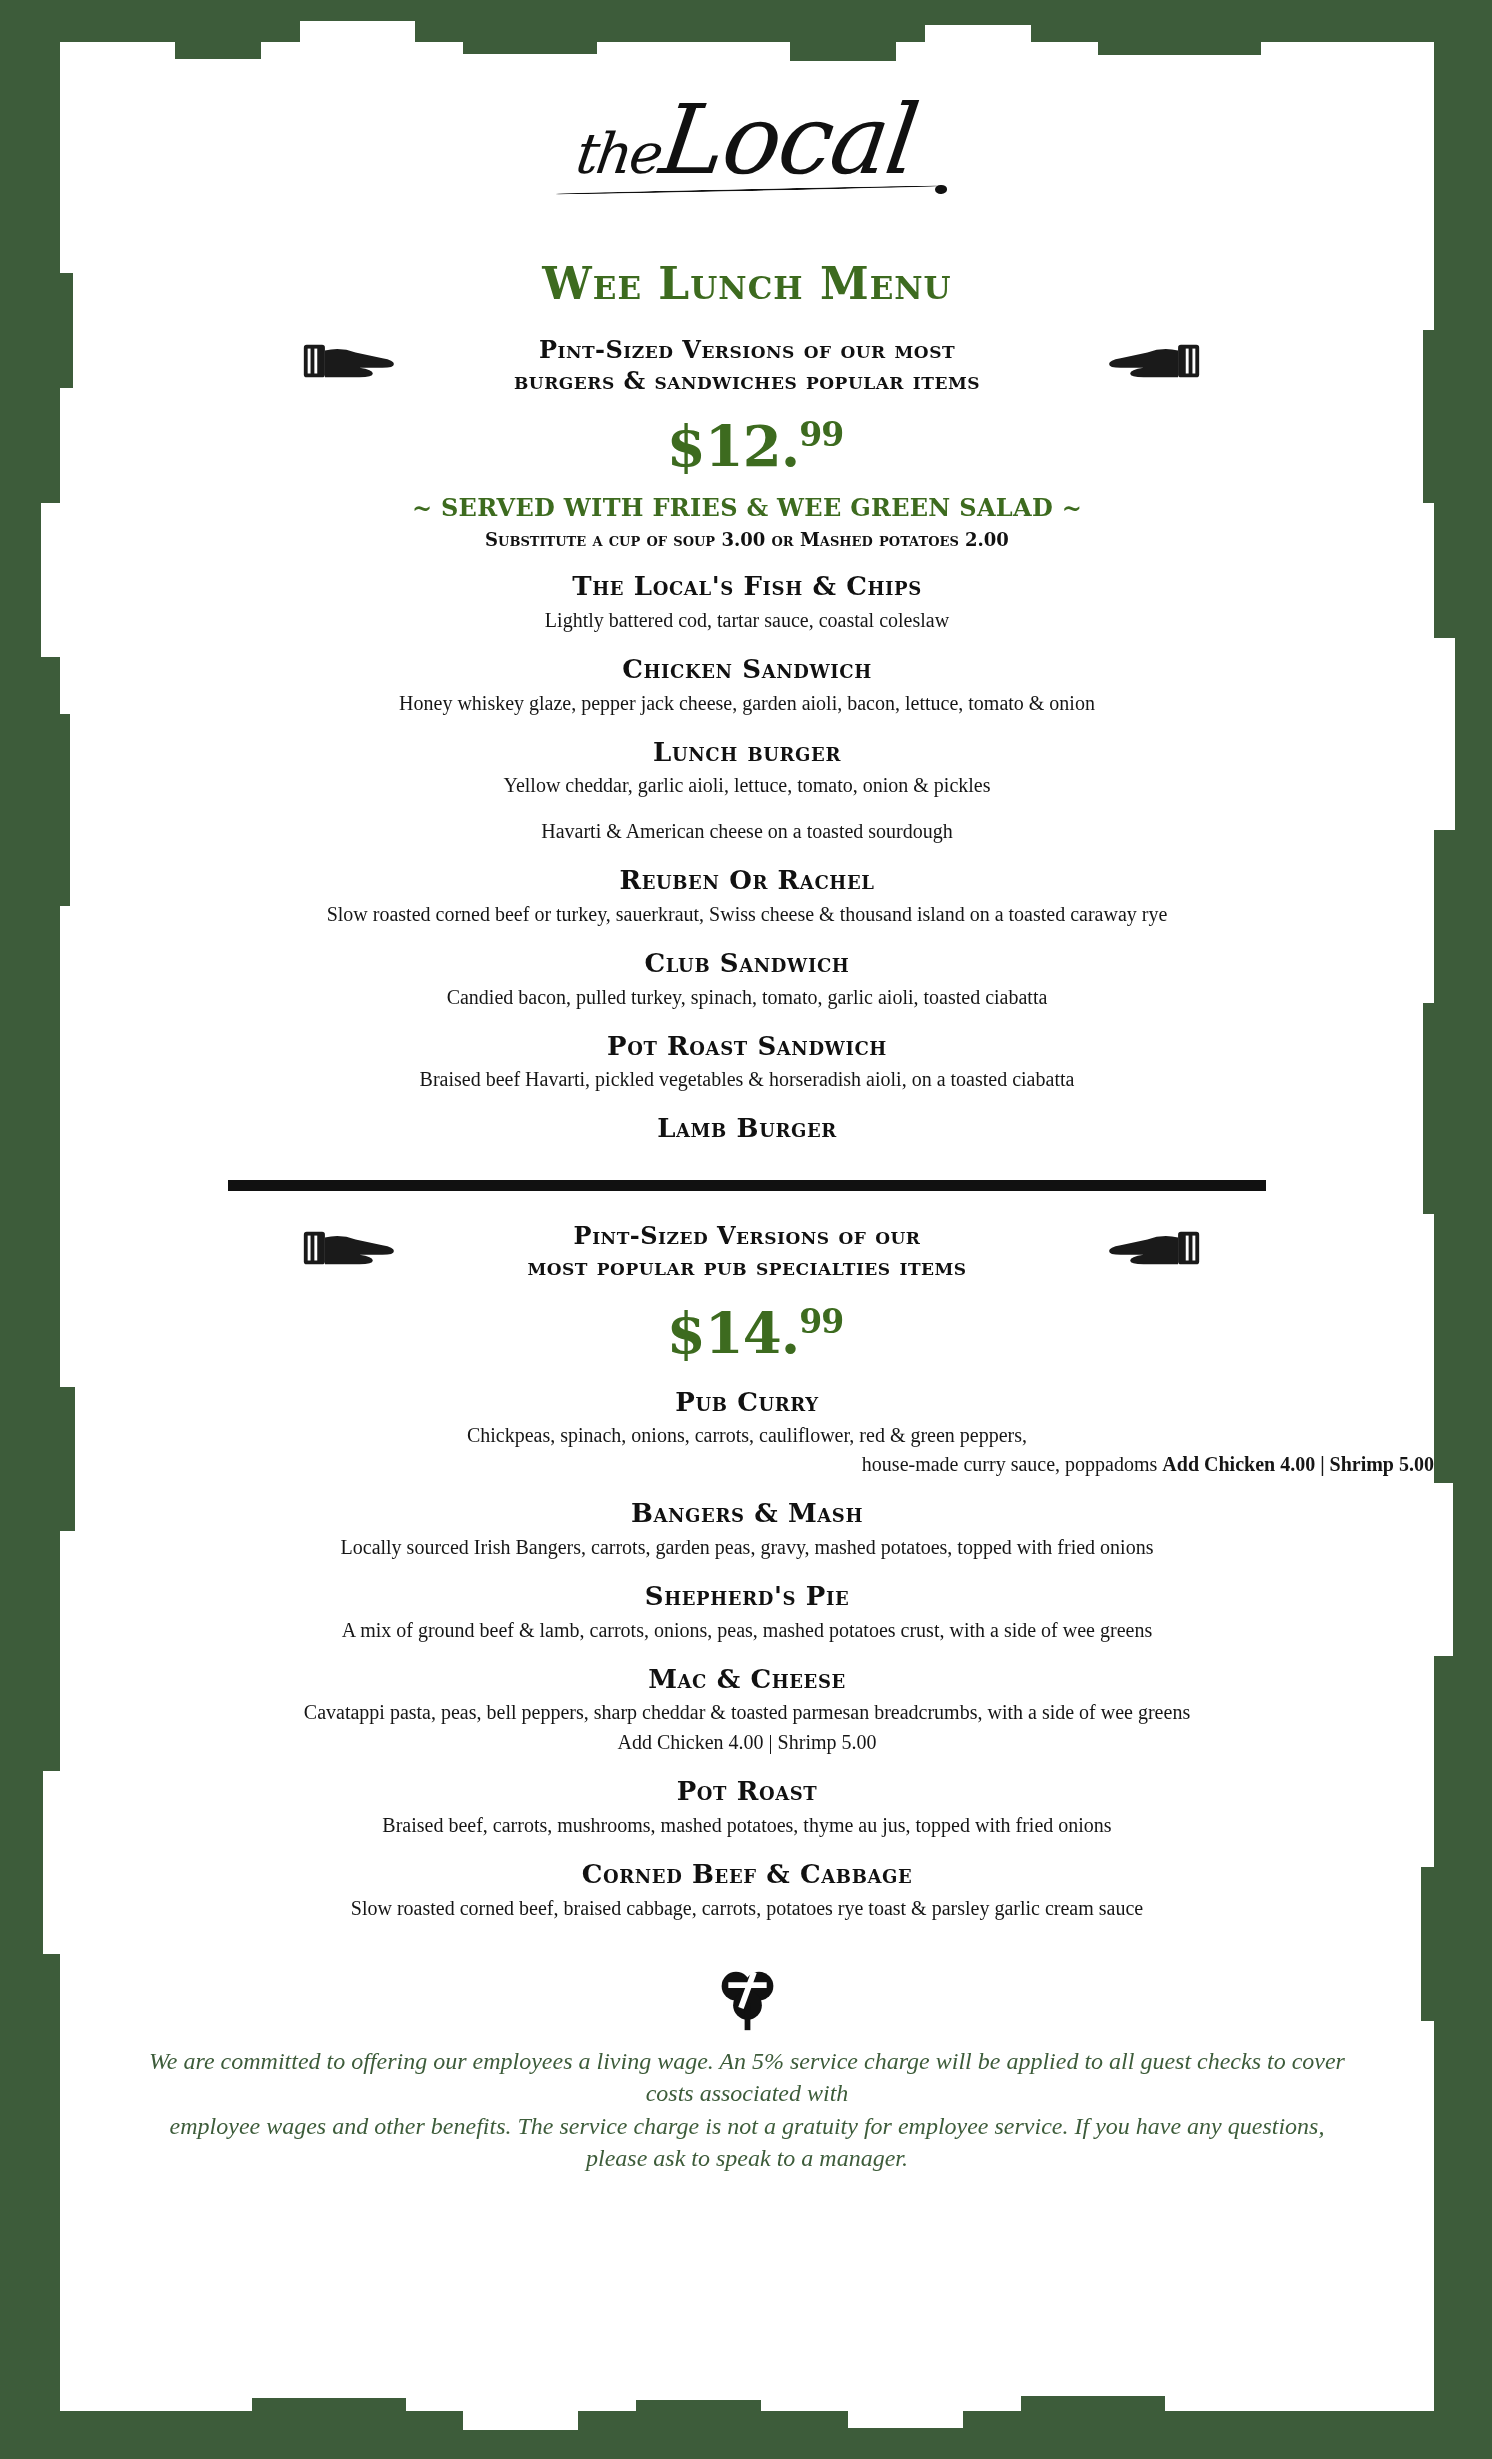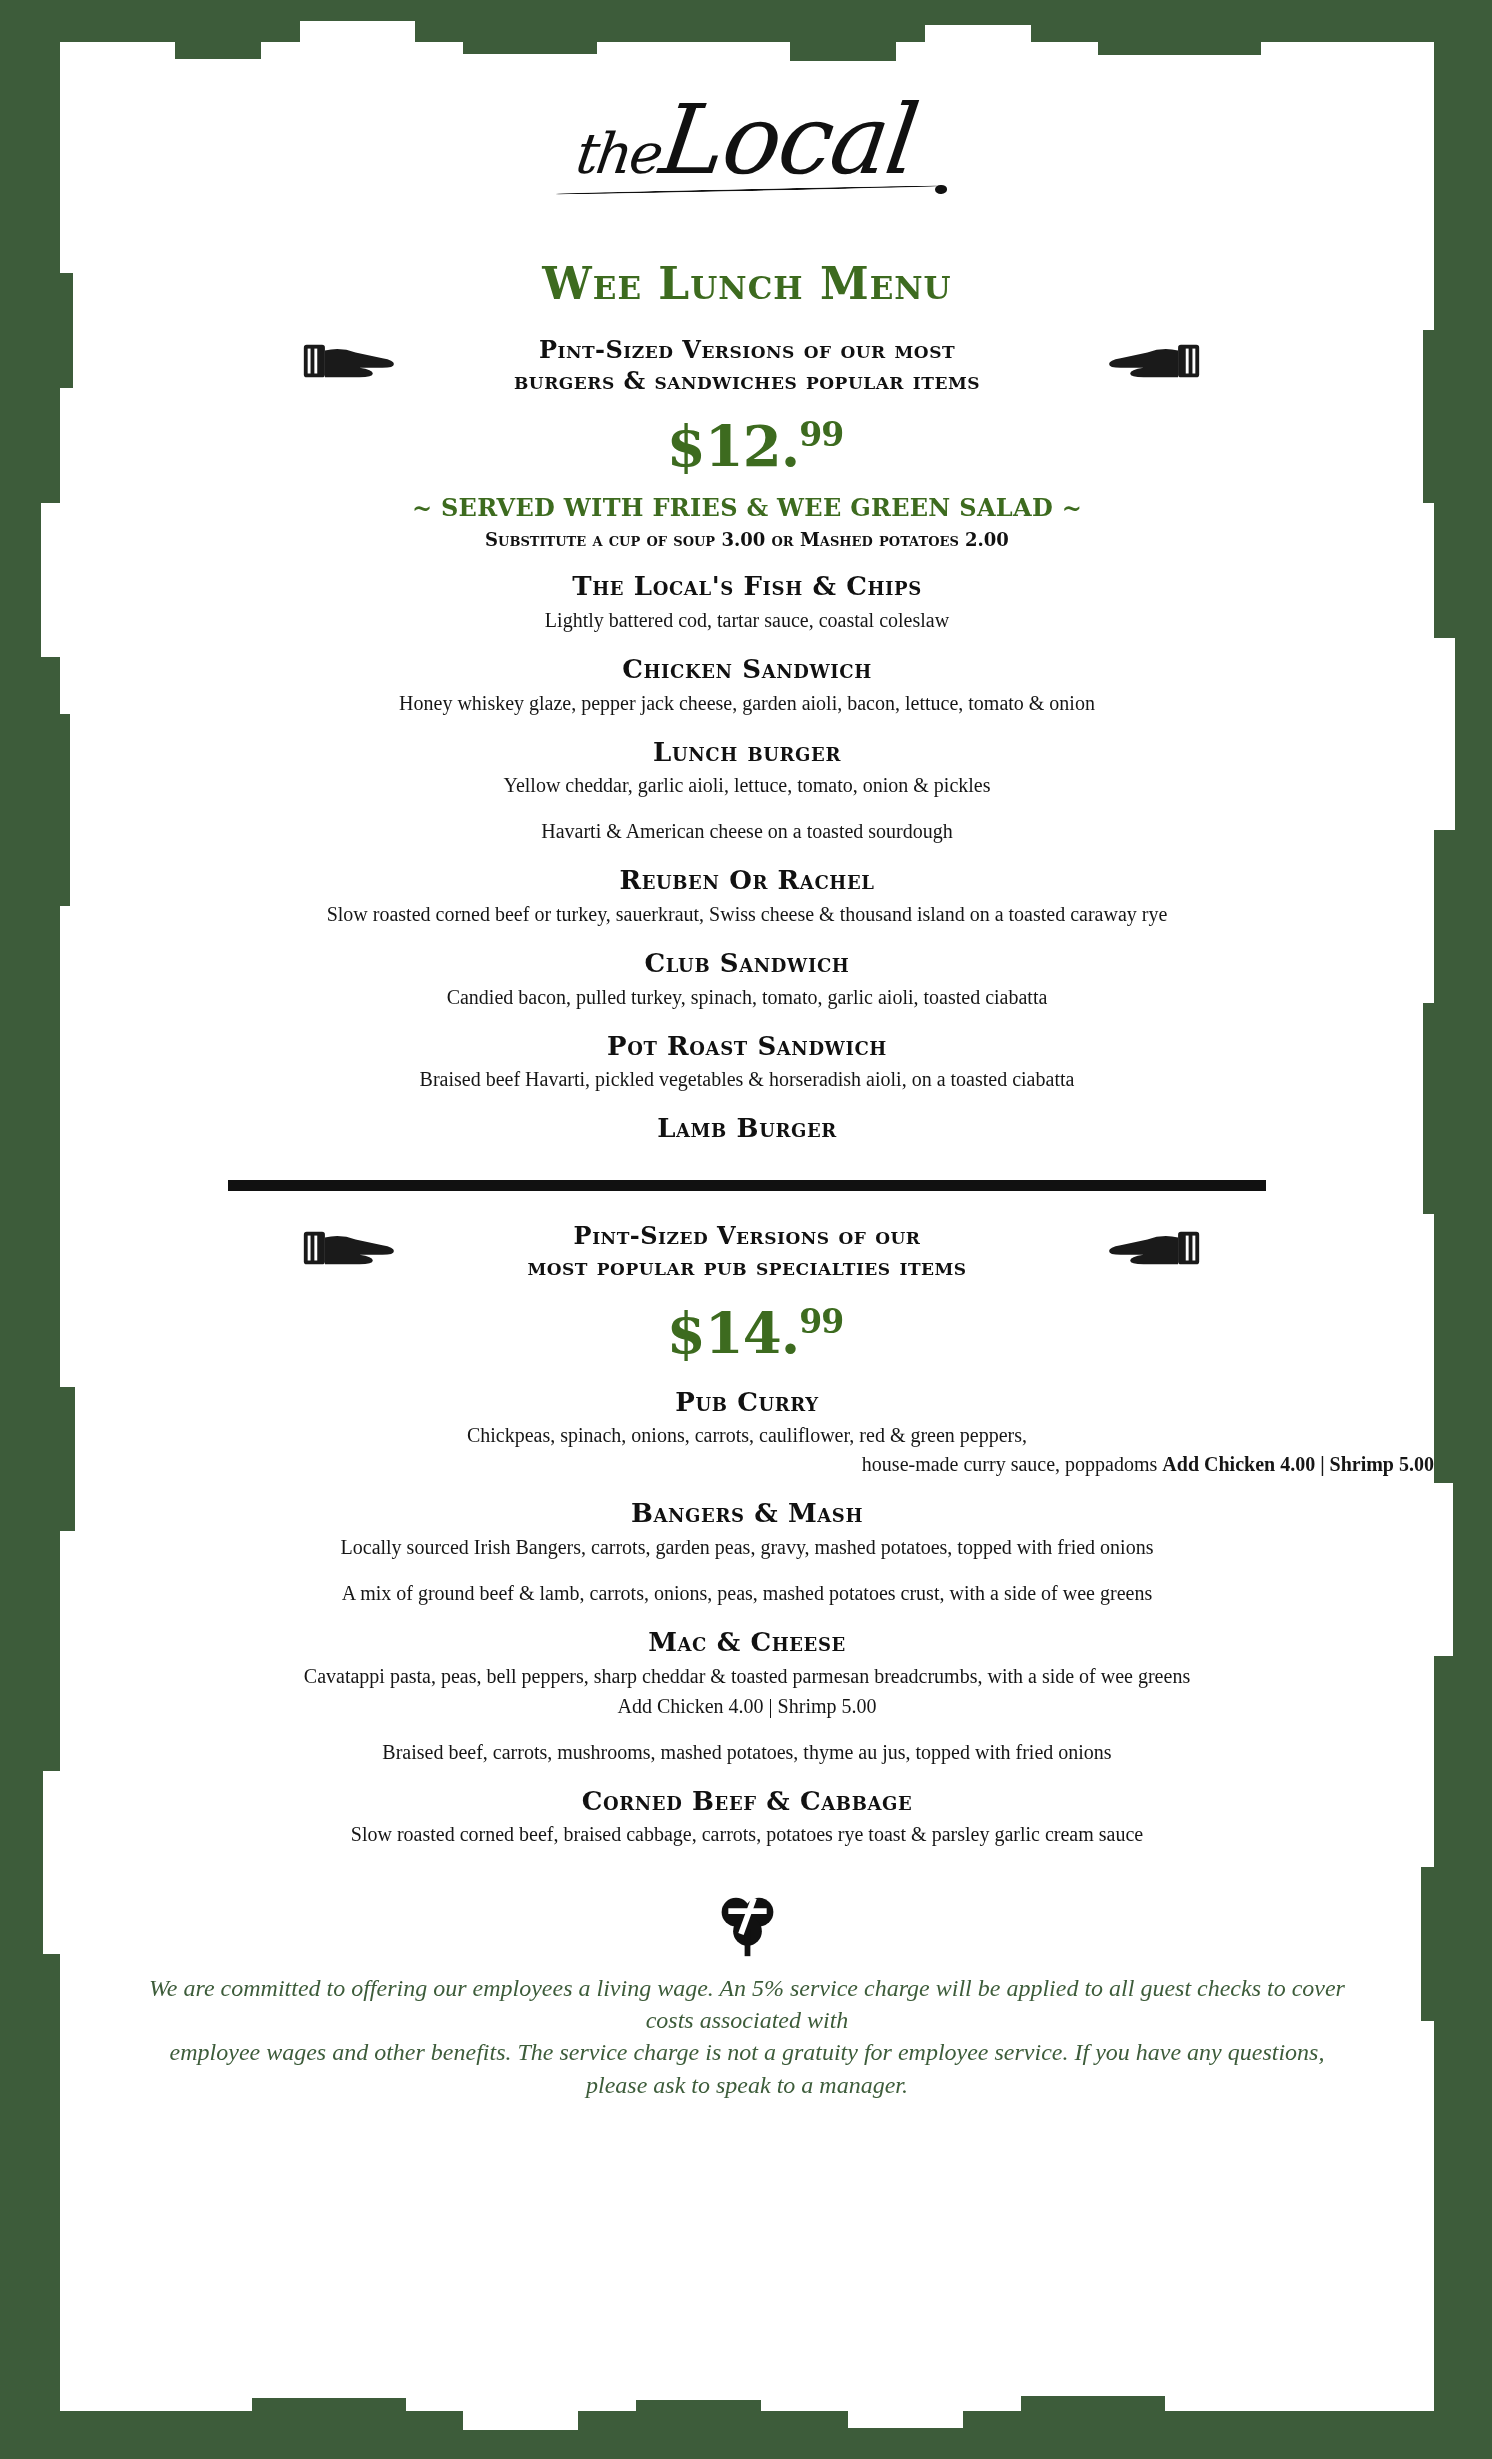--- a/index.html
+++ b/index.html
@@ -336,28 +336,30 @@
       <div class="item">
         <div class="item-name">Pub Curry</div>
         <div class="item-desc">Chickpeas, spinach, onions, carrots, cauliflower, red &amp; green peppers,</div>
         <div class="item-desc" style="margin-top:4px;text-align:right;"><span>house-made curry sauce, poppadoms</span> <span class="bold">Add Chicken 4.00 | Shrimp 5.00</span></div>
       </div>
       <div class="item">
         <div class="item-name">Bangers &amp; Mash</div>
         <div class="item-desc">Locally sourced Irish Bangers, carrots, garden peas, gravy, mashed potatoes, topped with fried onions</div>
       </div>
       <div class="item">
+        <div class="item-name">Shepherd's Pie</div>
         <div class="item-desc">A mix of ground beef &amp; lamb, carrots, onions, peas, mashed potatoes crust, with a side of wee greens</div>
       </div>
       <div class="item">
         <div class="item-name">Mac &amp; Cheese</div>
         <div class="item-desc">Cavatappi pasta, peas, bell peppers, sharp cheddar &amp; toasted parmesan breadcrumbs, with a side of wee greens</div>
         <div class="item-desc bold" style="margin-top:4.8px;">Add Chicken 4.00 | Shrimp 5.00</div>
       </div>
       <div class="item">
+        <div class="item-name">Pot Roast</div>
         <div class="item-desc">Braised beef, carrots, mushrooms, mashed potatoes, thyme au jus, topped with fried onions</div>
       </div>
       <div class="item">
         <div class="item-name">Corned Beef &amp; Cabbage</div>
         <div class="item-desc">Slow roasted corned beef, braised cabbage, carrots, potatoes rye toast &amp; parsley garlic cream sauce</div>
       </div>
     </div>
 
     <div class="footer-logo">
       <svg width="77" height="69" viewBox="0 0 80 72">

